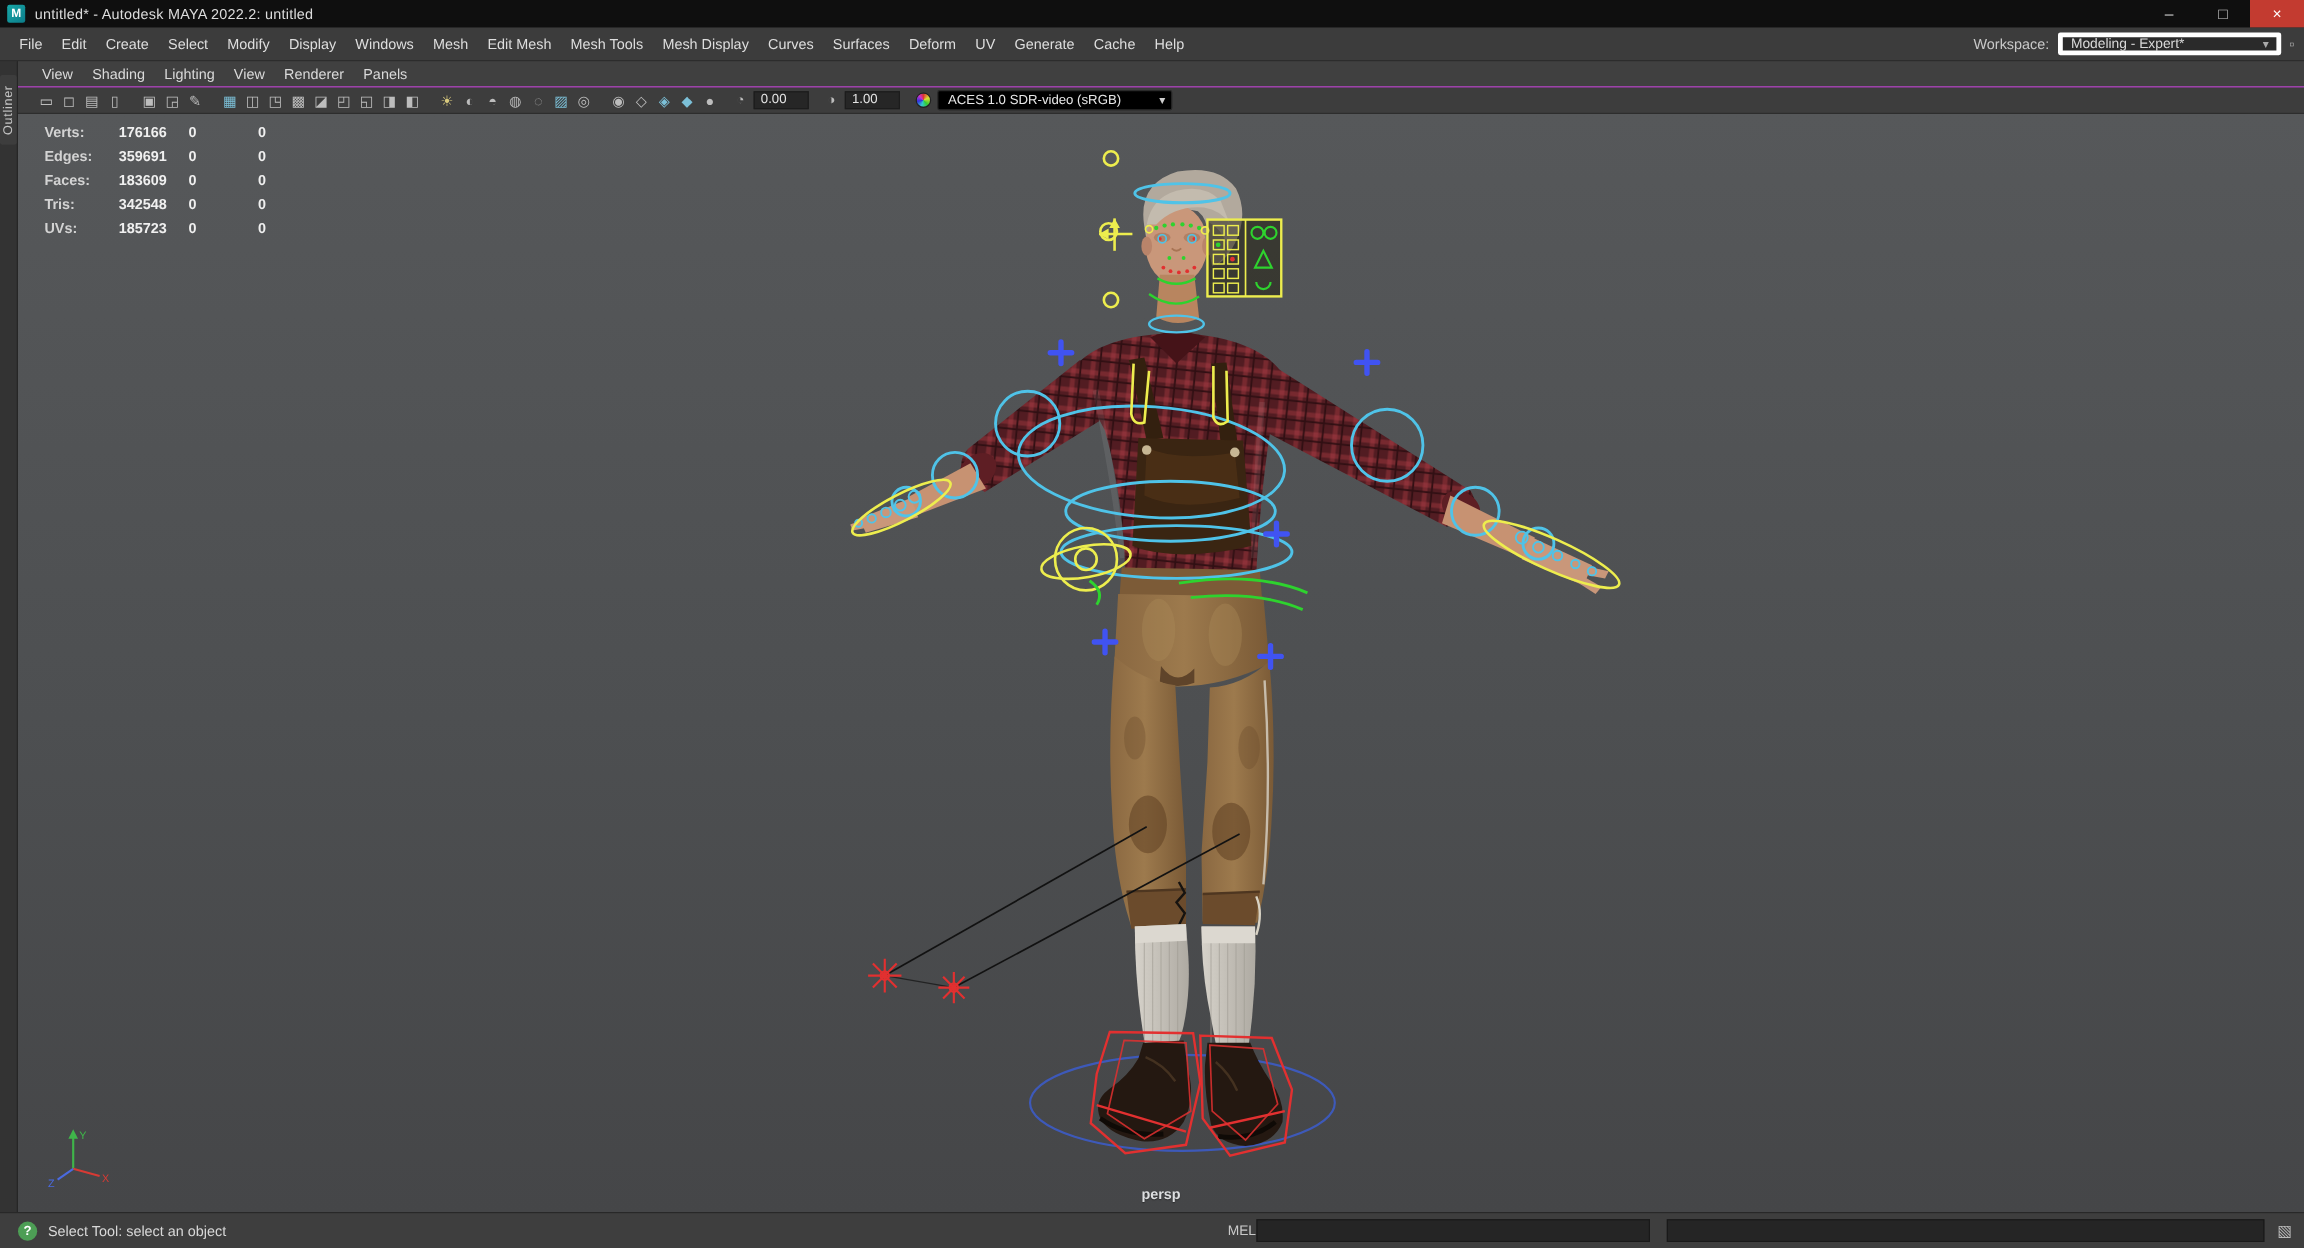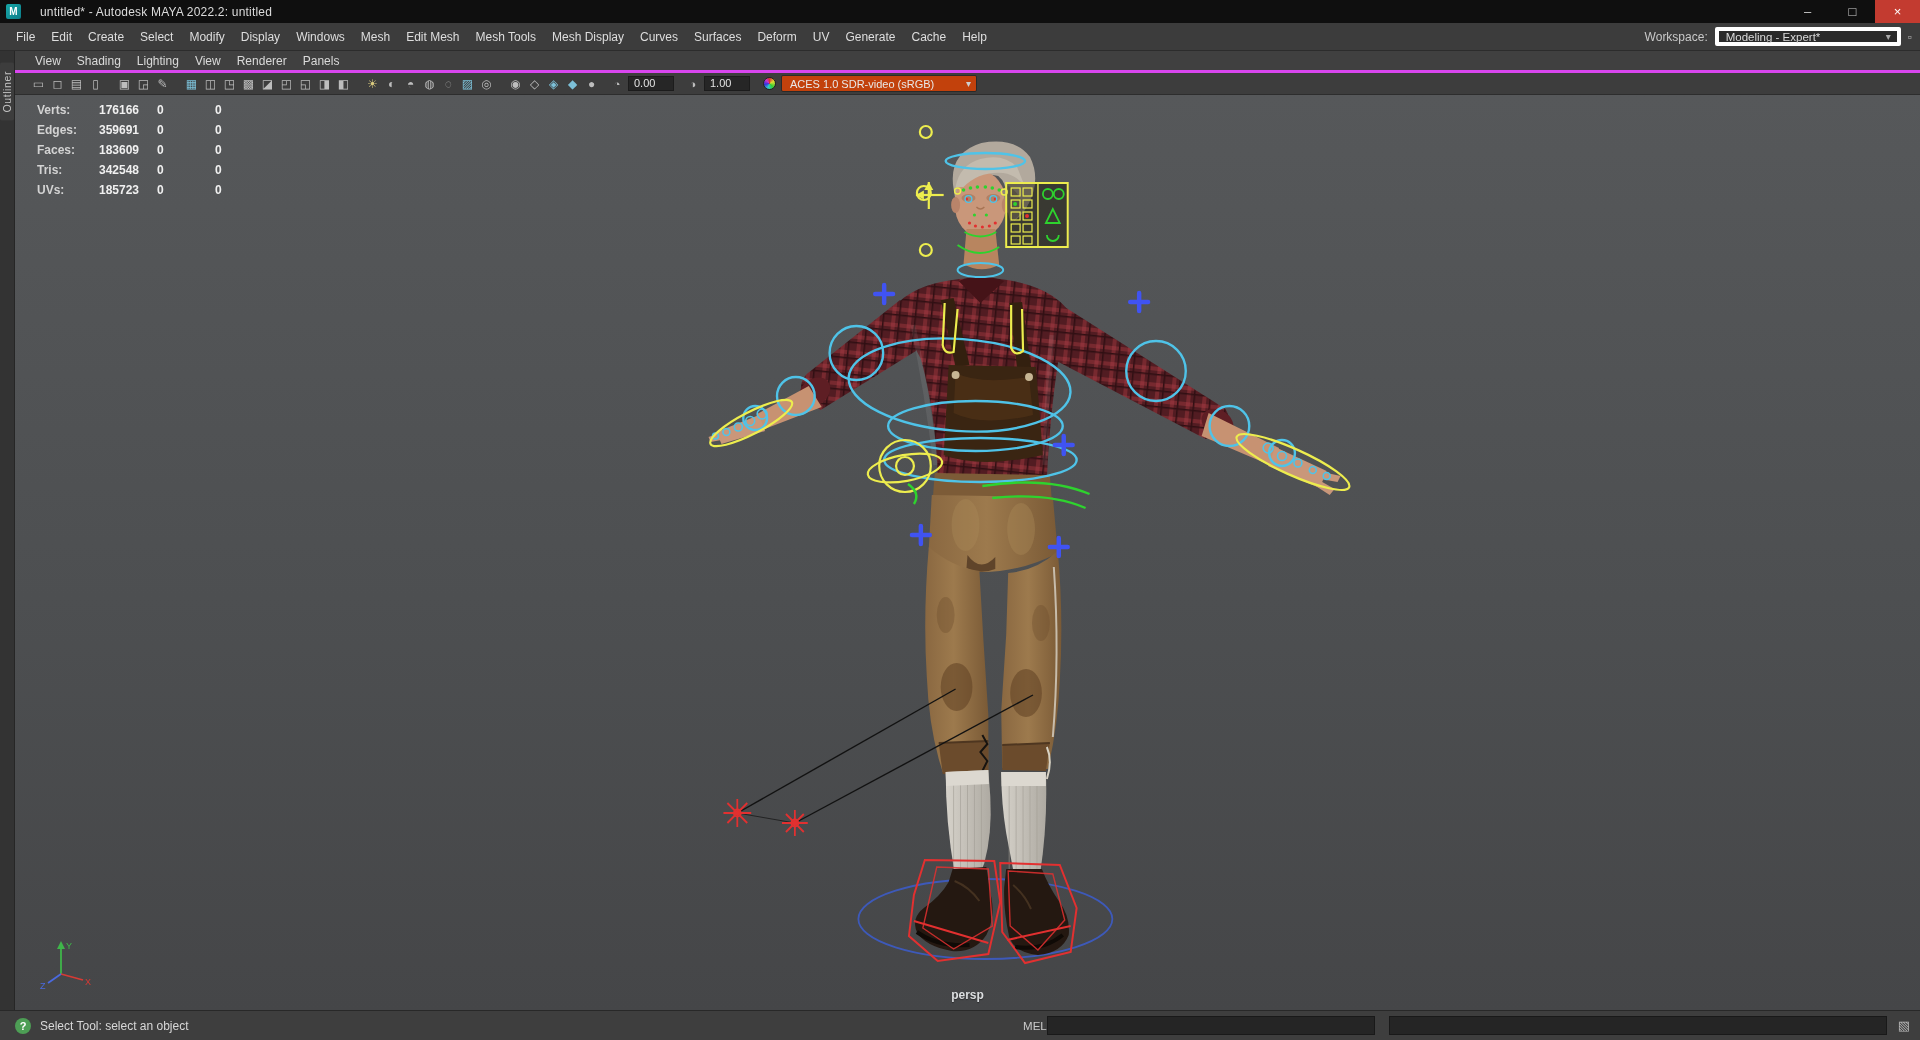--- a/index.html
+++ b/index.html
@@ -3,55 +3,55 @@
 <meta charset="utf-8">
 <style>
   * { box-sizing: border-box; margin: 0; padding: 0; }
   html, body { width: 1920px; height: 1040px; overflow: hidden; }
   body { font-family: "Liberation Sans", sans-serif; background: #2b2b2b; }
   .app { width: 1920px; height: 1040px; display: flex; flex-direction: column; }
 
   
   .titlebar { flex: 0 0 23px; height: 23px; background: #0f0f0f; display: flex; align-items: center; color: #dcdcdc; font-size: 12px; }
   .app-icon { width: 15px; height: 15px; margin-left: 6px; background: linear-gradient(135deg,#17a7a7,#0c7d8a); color: #fff; font-size: 10px; font-weight: bold; display: flex; align-items: center; justify-content: center; border-radius: 2px; }
-  .wtitle { margin-left: 19px; letter-spacing: .2px; }
+  .wtitle { margin-left: 8px; letter-spacing: .2px; }
   .winbtns { margin-left: auto; display: flex; height: 100%; }
   .winbtn { width: 45px; display: flex; align-items: center; justify-content: center; font-size: 13px; color: #cfcfcf; }
   .winbtn.close { background: #c33b30; color: #fff; }
 
   
   .menubar { flex: 0 0 28px; height: 28px; background: #3c3c3c; border-bottom: 1px solid #2c2c2c; display: flex; align-items: center; font-size: 12px; color: #dedede; padding-left: 8px; }
   .menus { display: flex; }
   .menu-item { padding: 0 8px; white-space: nowrap; }
   .workspace { margin-left: auto; display: flex; align-items: center; gap: 7px; padding-right: 8px; color: #c9c9c9; }
   .ws-select { width: 186px; height: 19px; background: #2a2a2a; border: 4px solid #ffffff; border-radius: 2px; display: flex; align-items: center; font-size: 11.5px; color: #d9d9d9; padding: 0 2px 0 7px; }
   .ws-select .caret { margin-left: auto; color: #a9a9a9; font-size: 10px; padding: 0 4px; }
   .ws-icon { color: #b5b5b5; font-size: 12px; }
 
   
   .main { flex: 1; display: flex; min-height: 0; }
   .leftstrip { flex: 0 0 15px; width: 15px; background: #333; border-right: 1px solid #262626; display: flex; flex-direction: column; align-items: center; }
   .outliner-tab { margin-top: 12px; writing-mode: vertical-rl; transform: rotate(180deg); font-size: 10.5px; color: #c4c4c4; letter-spacing: .6px; background: #3d3d3d; padding: 8px 1px; border-radius: 2px; }
   .panel { flex: 1; display: flex; flex-direction: column; min-width: 0; }
 
-  .panel-menubar { flex: 0 0 22px; height: 22px; background: #404040; border-bottom: 3px solid #d946ef; display: flex; align-items: center; font-size: 12px; color: #dadada; padding-left: 12px; }
+  .panel-menubar { flex: 0 0 22px; height: 22px; background: #404040; border-bottom: 1px solid #d946ef; display: flex; align-items: center; font-size: 12px; color: #dadada; padding-left: 12px; }
   .pm-item { padding: 0 8px; }
 
   .vp-toolbar { flex: 0 0 22px; height: 22px; background: #3d3d3d; border-bottom: 1px solid #2d2d2d; display: flex; align-items: center; padding-left: 14px; }
   .vp-icons { display: flex; align-items: center; }
   .vpicon { width: 19px; height: 18px; line-height: 18px; text-align: center; color: #bdbdbd; font-size: 12px; }
   .vp-icons [data-name="image-plane-icon"], .vp-icons [data-name="grid-icon"],
   .vp-icons [data-name="default-lighting-icon"], .vp-icons [data-name="isolate-select-icon"] { margin-left: 10px; }
   .vp-icons [data-name="grid-icon"], .vp-icons [data-name="wireframe-on-shaded-icon"],
   .vp-icons [data-name="textured-icon"], .vp-icons [data-name="multisample-icon"] { color: #7cc0d8; }
   .vp-icons [data-name="default-lighting-icon"] { color: #d9ca7e; }
   .mini-icon { width: 16px; text-align: center; color: #bdbdbd; font-size: 11px; margin-left: 8px; }
   .vpfield { width: 46px; height: 15px; background: #262626; border: 1px solid #1c1c1c; color: #e3e3e3; font-size: 11px; line-height: 13px; padding: 0 5px; margin: 0 3px; }
   .colorwheel { width: 13px; height: 13px; border-radius: 50%; margin-left: 10px; background: conic-gradient(#d33 0%, #dd3 18%, #3c3 38%, #3cc 55%, #33d 72%, #c3c 88%, #d33 100%); border: 1px solid #222; }
-  .vt-select { height: 17px; background: #c2410c; border: 1px solid #2a2a2a; border-radius: 2px; display: flex; align-items: center; padding: 0 5px 0 8px; margin-left: 5px; font-size: 11px; color: #e8e8e8; width: 196px; }
+  .vt-select { height: 17px; background: #000000; border: 1px solid #2a2a2a; border-radius: 2px; display: flex; align-items: center; padding: 0 5px 0 8px; margin-left: 5px; font-size: 11px; color: #e8e8e8; width: 196px; }
   .vt-select .caret { margin-left: auto; color: #cfcfcf; font-size: 10px; }
 
   
   .viewport { flex: 1; position: relative; background: linear-gradient(180deg, #56585a 0%, #4d4f51 55%, #454648 100%); overflow: hidden; }
   .scene { position: absolute; inset: 0; width: 100%; height: 100%; }
   .hud { position: absolute; left: 22px; top: 5px; font-size: 12px; }
   .hud-row { display: grid; grid-template-columns: 62px 58px 58px 64px; height: 20px; align-items: center; }
   .hud-row .hl { color: #d3d3d3; font-weight: bold; }
   .hud-row .hv { text-align: left; color: #f0f0f0; font-weight: bold; }
   .persp-label { position: absolute; bottom: 8px; left: 50%; transform: translateX(-50%); font-size: 12px; font-weight: bold; color: #dcdee0; text-shadow: 0 1px 1px rgba(0,0,0,.4); }

